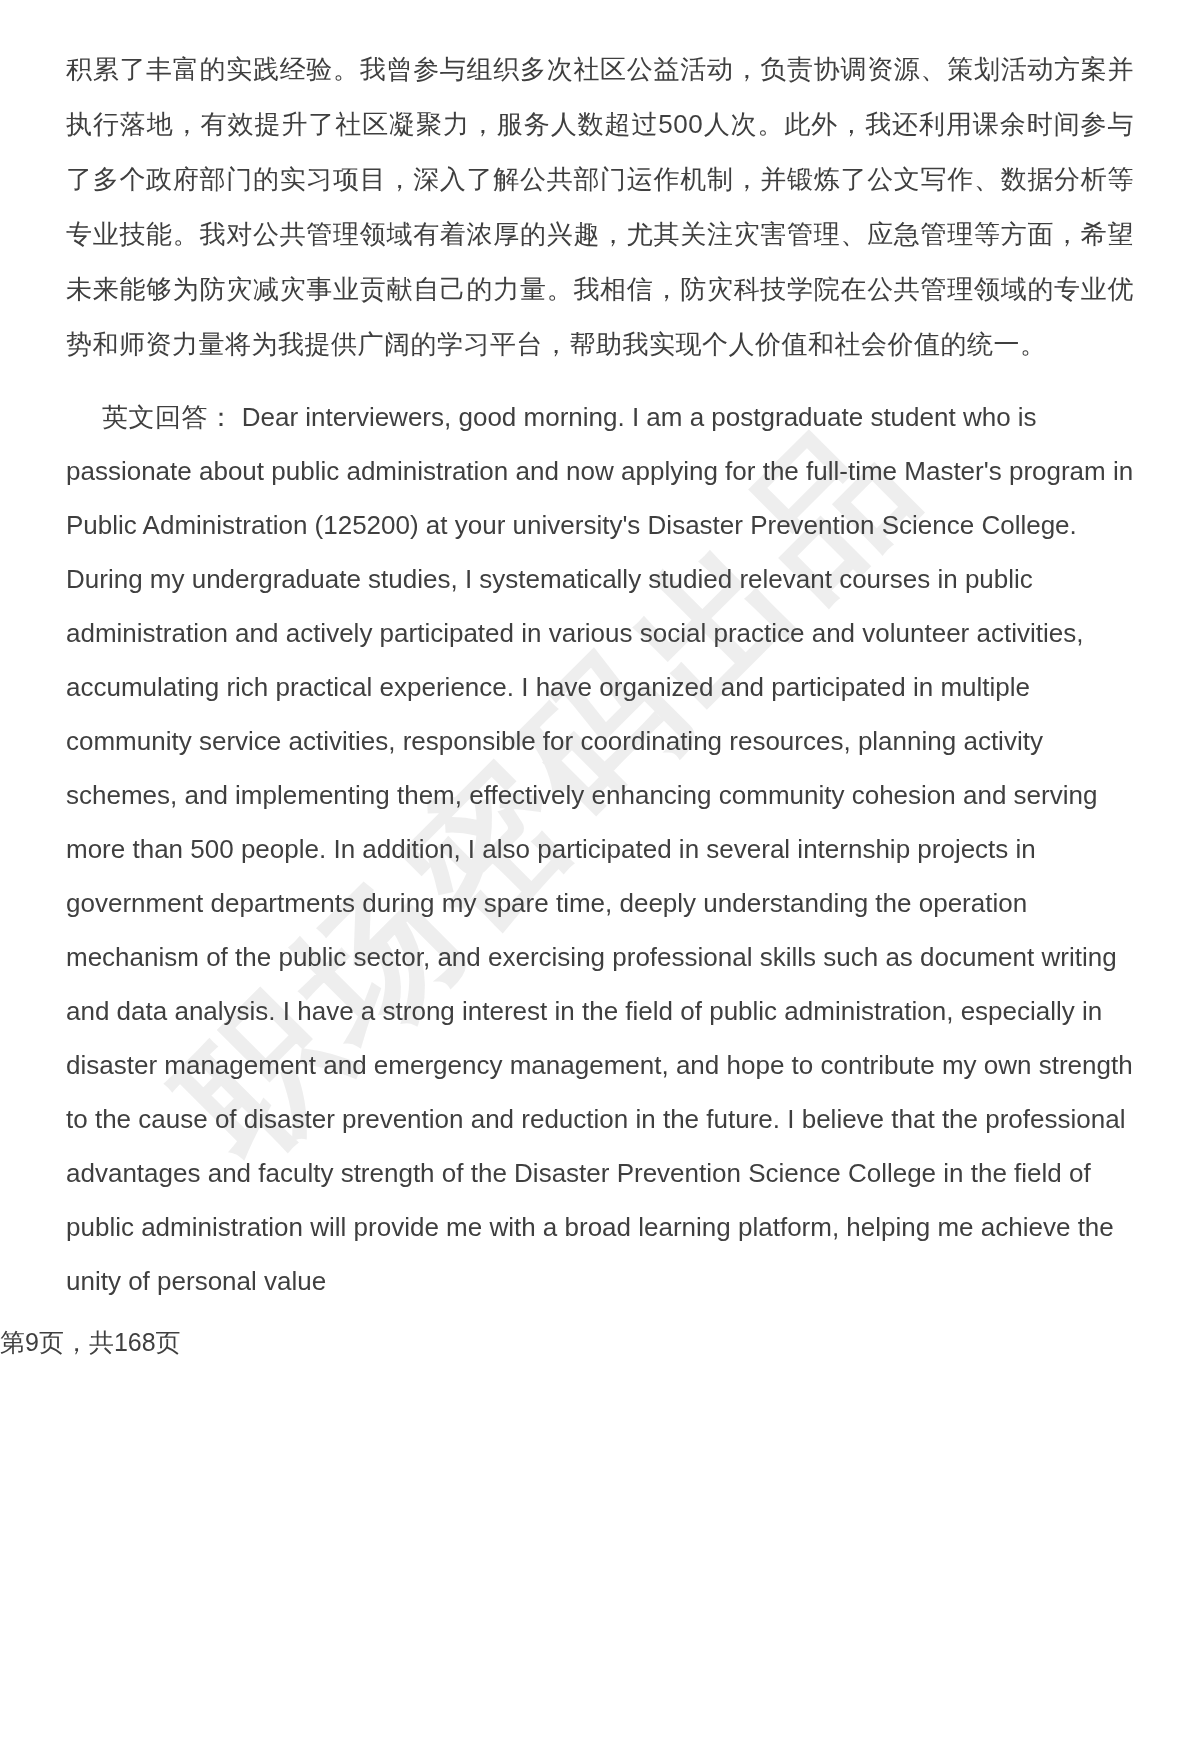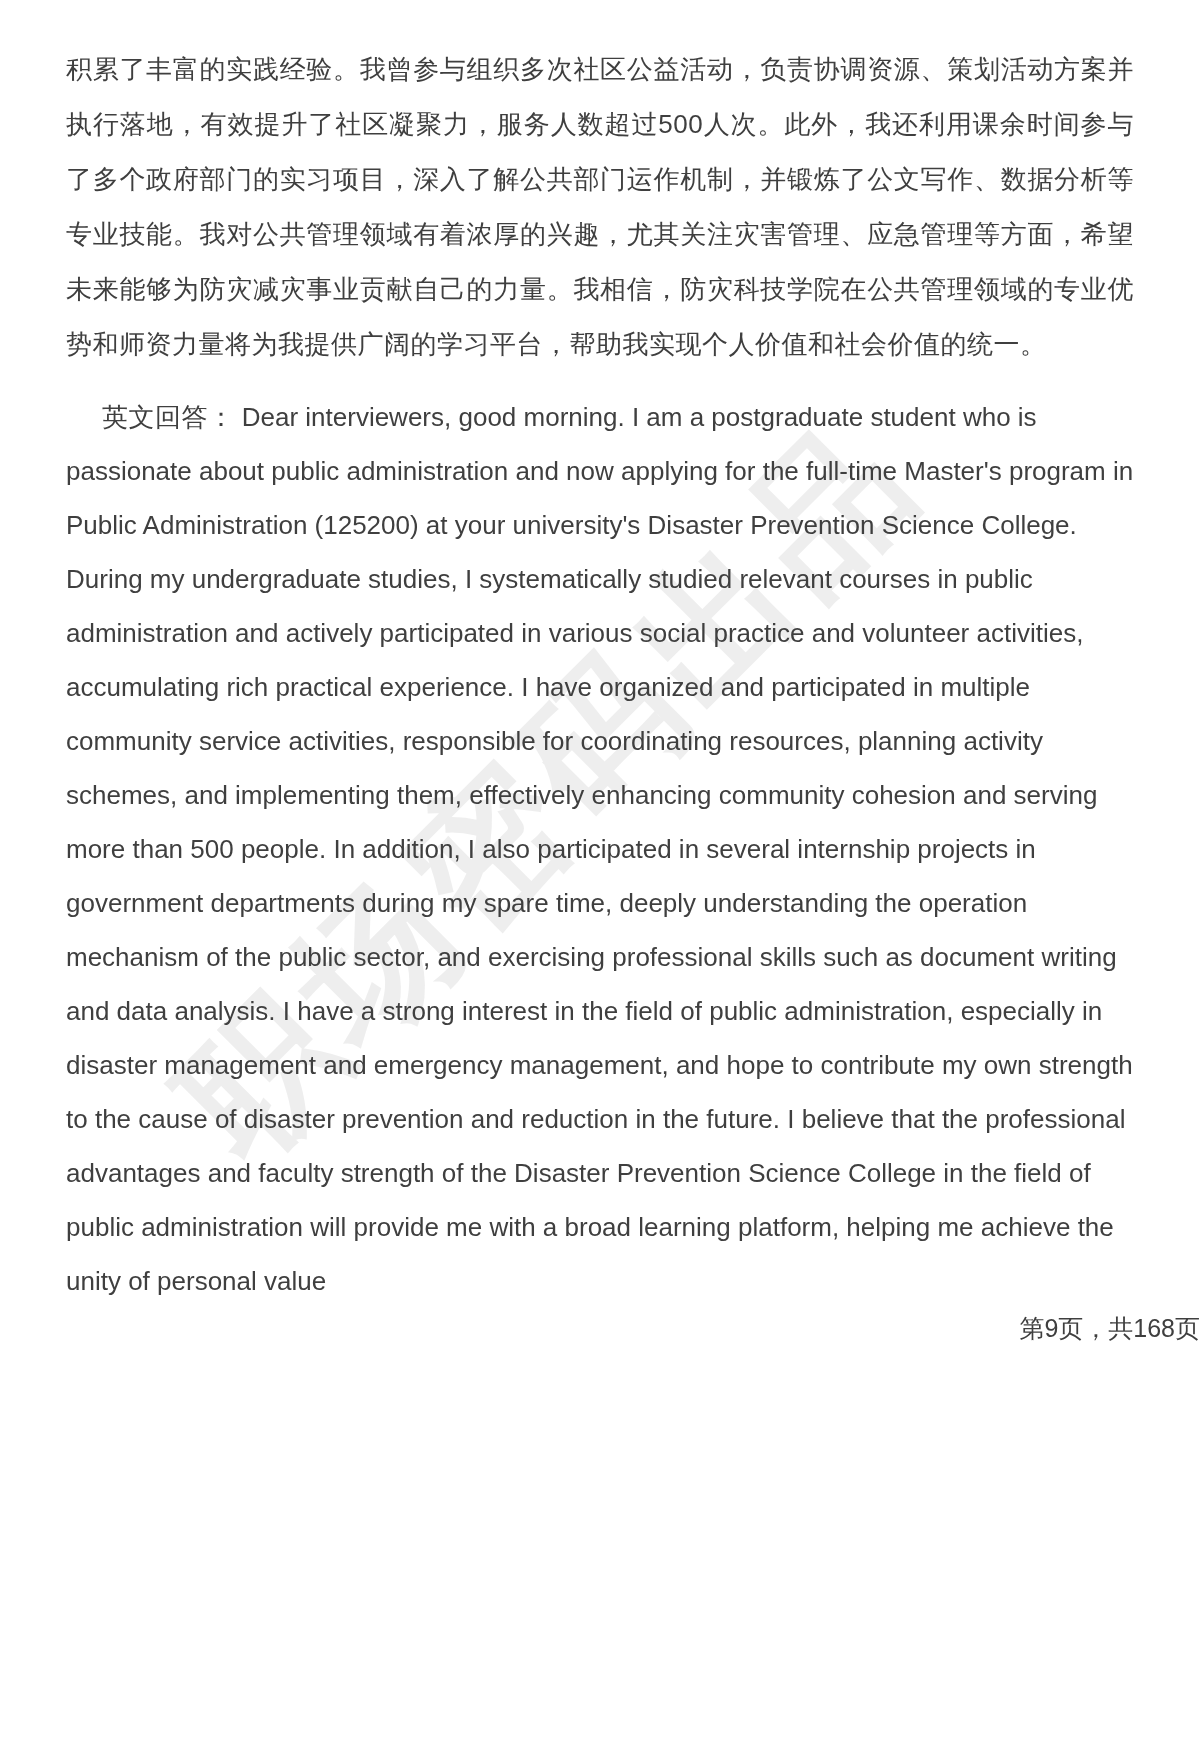--- a/index.html
+++ b/index.html
@@ -50,22 +50,22 @@
     line-height: 54px;
     text-align: left;
   }
   .en-label {
     letter-spacing: 0.5px;
     margin-left: 36px;
   }
   .footer {
     position: relative;
     z-index: 1;
-    margin-top: 4px;
-    text-align: right;
+    margin-top: 18px;
+    text-align: left;
     font-size: 25px;
     color: #3f3f3f;
   }
 </style>
 </head>
 <body>
 
 <div class="page">
 
   <div class="watermark">职场密码出品</div>

